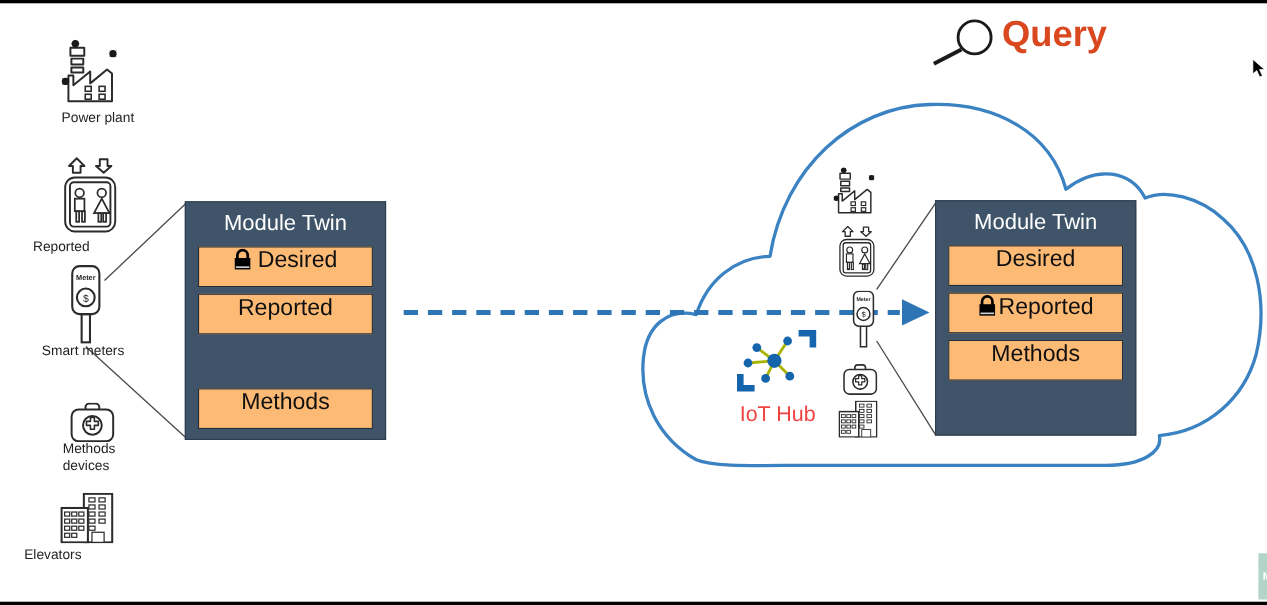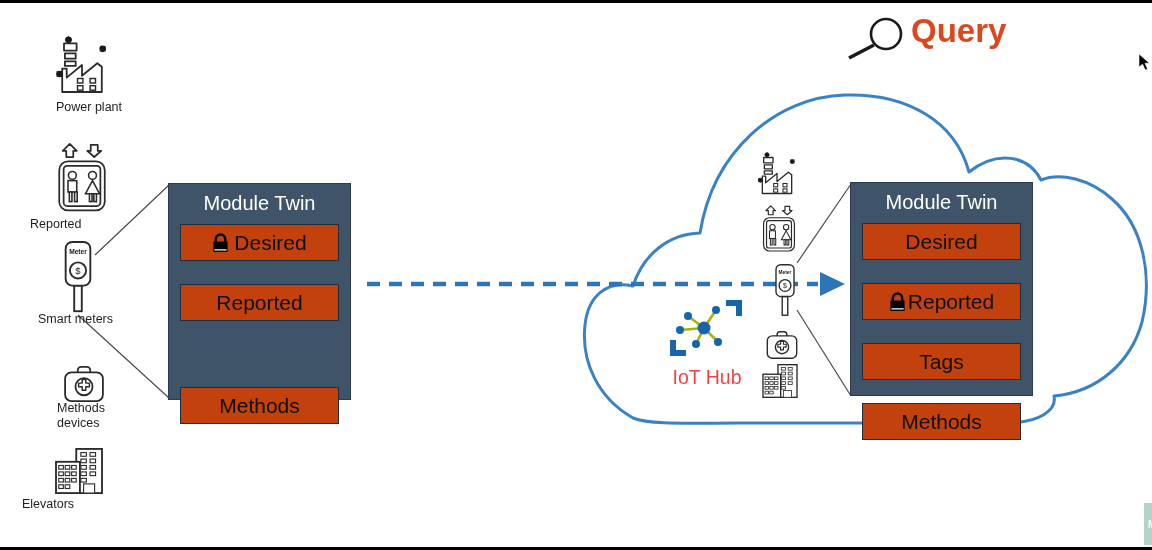--- a/index.html
+++ b/index.html
@@ -9,22 +9,22 @@
   #bar-top{top:0;height:3px;}
   #bar-bottom{top:547px;height:3px;}
   #bg-layer{position:absolute;left:0;top:0;z-index:1;}
   .icon{position:absolute;z-index:2;}
   .devlabel{position:absolute;z-index:2;font-size:12.5px;line-height:15px;color:#1f1f1f;
             text-align:left;width:100px;}
   #edge-title{position:absolute;left:156px;top:146px;z-index:2;font-size:21.5px;color:#000;}
   .twin{position:absolute;z-index:3;background:#3f5468;border:1.5px solid #2c3c4e;
         box-sizing:border-box;display:flex;flex-direction:column;padding:5px 11px 0;}
   .twin-title{color:#fff;font-weight:normal;font-size:20px;text-align:center;margin:3px 0 9px;}
-  .twin-row{background:#c2410c;border:1.5px solid #202d3a;box-sizing:border-box;height:37px;
-            margin-bottom:23px;display:flex;align-items:center;justify-content:center;
+  .twin-row{background:#fdba74;border:1.5px solid #202d3a;box-sizing:border-box;height:37px;
+            margin-bottom:6px;display:flex;align-items:flex-start;justify-content:center;
             font-size:21px;color:#101010;flex:none;}
   .twin-spacer{height:43px;flex:none;}
   .lock{margin-right:5px;flex:none;}
   #query{position:absolute;left:911px;top:12px;z-index:2;font-size:33px;font-weight:bold;
          color:#d9481f;}
   #hub-label{position:absolute;left:652px;top:366px;width:110px;text-align:center;z-index:2;
              font-size:19.5px;color:#ef4444;}
   #watermark{position:absolute;left:1144px;top:503px;width:42px;height:42px;z-index:4;
              background:#b2d4cb;color:#fff;font-size:10px;font-weight:bold;letter-spacing:1px;
              display:flex;align-items:center;justify-content:center;}
@@ -256,23 +256,20 @@
     <div class="twin-row">
       <span>Desired</span>
     </div>
     <div class="twin-row">
       <svg class="lock" style="margin-right:2px" width="17" height="21">
           <use href="#sym-lock"></use>
         </svg>
       <span>Reported</span>
     </div>
     <div class="twin-row">
-      <span>Tags</span>
-    </div>
-    <div class="twin-row">
       <span>Methods</span>
     </div>
   </div>
 
   <div id="query">Query</div>
 
   <div id="watermark">MOXA</div>
   <svg id="cursor" width="14" height="18">
     <polygon points="1,1 1,14 4.6,11.2 7.2,17 9.6,15.9 7,10.2 11.5,10.2" fill="#000" stroke="#fff" stroke-width="0.6"></polygon>
   </svg>

